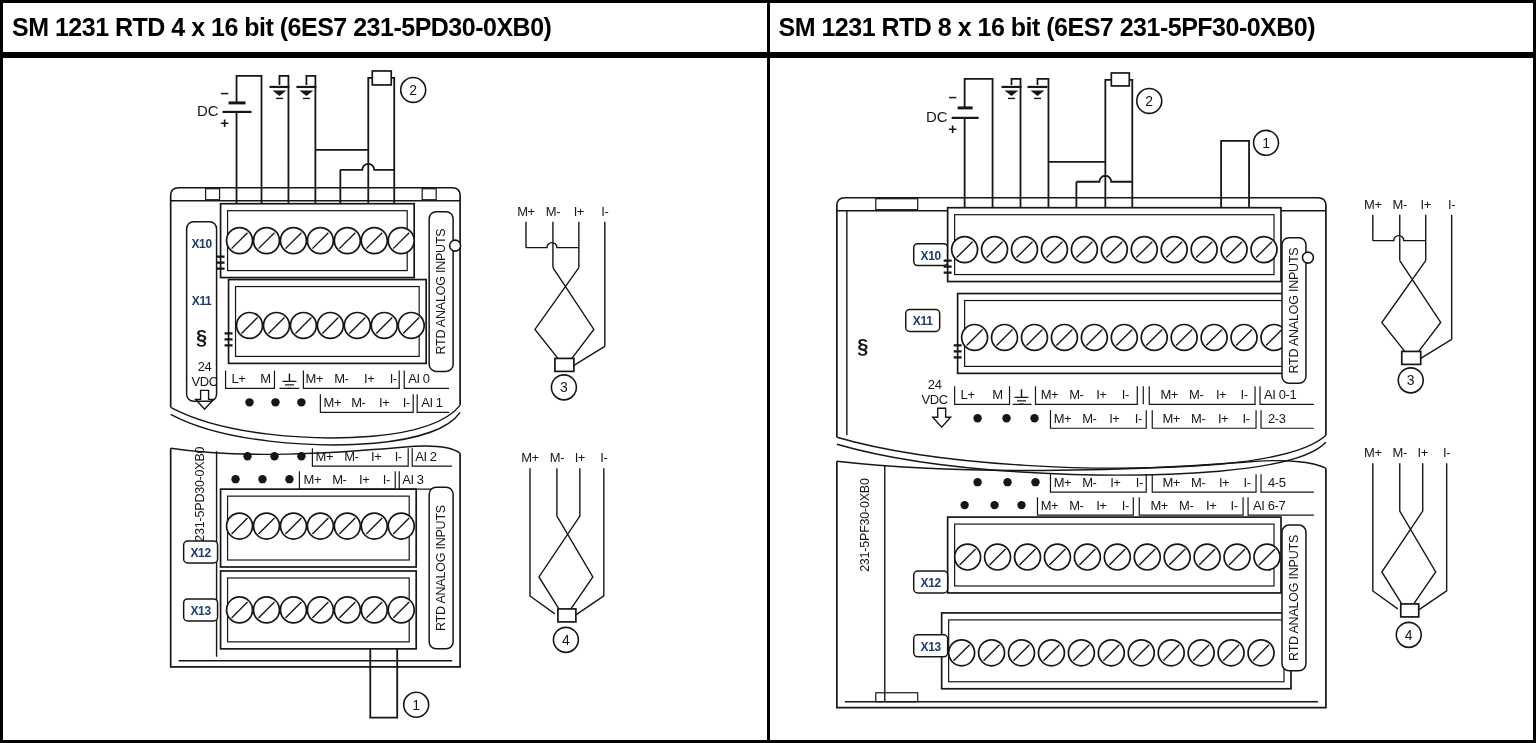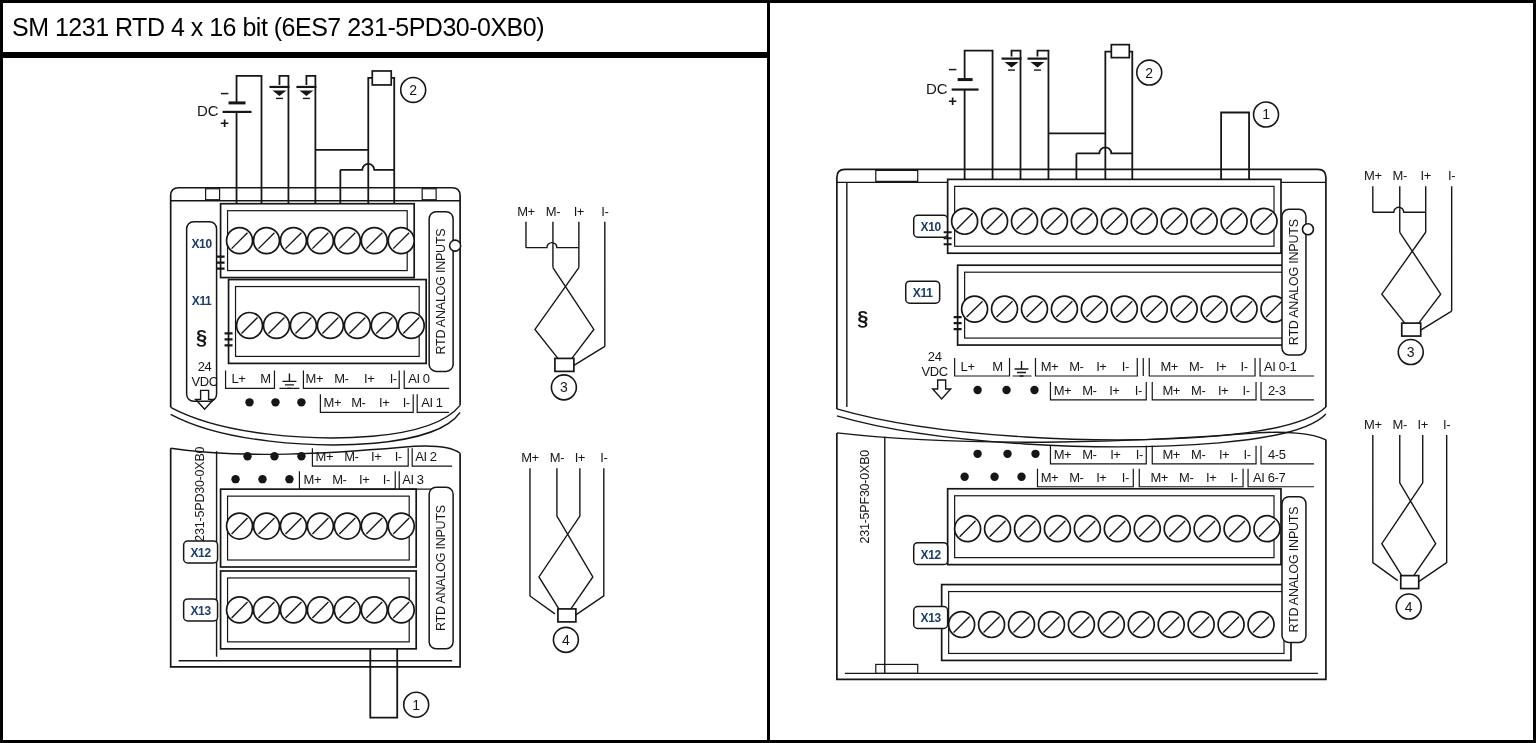--- a/index.html
+++ b/index.html
@@ -1,19 +1,19 @@
 <!DOCTYPE html>
 <html><head>
 <meta charset="utf-8">
 <style>
   html,body{margin:0;padding:0;background:#e8e8e8;}
   .screen{width:1536px;height:743px;box-sizing:border-box;background:#fff;border:3px solid #000;display:flex;font-family:"Liberation Sans",sans-serif;}
   .col{flex:1 1 50%;display:flex;flex-direction:column;min-width:0;}
   .col.left{border-right:3px solid #000;}
-  .hdr{height:49px;flex:0 0 49px;border-bottom:6px solid #000;display:flex;align-items:center;padding-left:9px;font-size:25px;font-weight:normal;color:#000;letter-spacing:-0.5px;}
+  .hdr{height:49px;flex:0 0 49px;border-bottom:6px solid #000;display:flex;align-items:center;padding-left:9px;font-size:25px;font-weight:bold;color:#000;letter-spacing:-0.5px;}
   .body{position:relative;flex:1 1 auto;}
   .body svg{width:100%;height:100%;display:block;}
   svg text{font-family:"Liberation Sans",sans-serif;fill:#161616;}
   .t{font-size:13px;text-anchor:middle;letter-spacing:-0.4px;}
   .ts{font-size:13px;letter-spacing:-0.4px;}
   .xl{font-size:12px;font-weight:bold;fill:#1b3c6e;text-anchor:middle;letter-spacing:-0.3px;}
   .co{font-size:14px;text-anchor:middle;}
   .rot{font-size:12.5px;text-anchor:middle;letter-spacing:-0.2px;}
   .dcl{font-size:15px;text-anchor:end;}
   .sgn{font-size:15px;font-weight:bold;text-anchor:middle;}
@@ -218,20 +218,23 @@
           <path class="w2" d="M0,6 V134 L25,152 M27,6 V54 L63,115 L41,147 M50,6 V54 L9,115 L29,147 M74,6 V134 L46,153"></path>
           <rect class="scr" x="28" y="147" width="18" height="13"></rect>
           <circle class="cc" cx="36" cy="178" r="12.5"></circle>
           <text class="co" x="36" y="183">4</text>
         </g>
       </svg>
     </div>
   </div>
 
   <div class="col">
+    <div class="hdr">
+      <span>SM 1231 RTD 8 x 16 bit (6ES7 231-5PF30-0XB0)</span>
+    </div>
     <div class="body">
       <svg viewBox="0 0 765 685">
 
         <g>
           <path class="w" d="M195,50 V21 H223 V156 M195,60 V156 M251,156 V21 H242 V27 M279,156 V21 H268 V27 M336,156 V22 H342 M359,22 H363 V156 M279,104 H336 M307,156 V124 M307,124 H330 A6,6 0 0 1 342,124 H363 M452,156 V83 H480 V156"></path>
           <path class="thk" d="M188,50 H203"></path>
           <path class="thk2" d="M182,60 H209"></path>
           <text class="dcl" x="178" y="64">DC</text>
           <text class="sgn" x="183" y="44">–</text>
           <text class="sgn" x="183" y="76">+</text>

